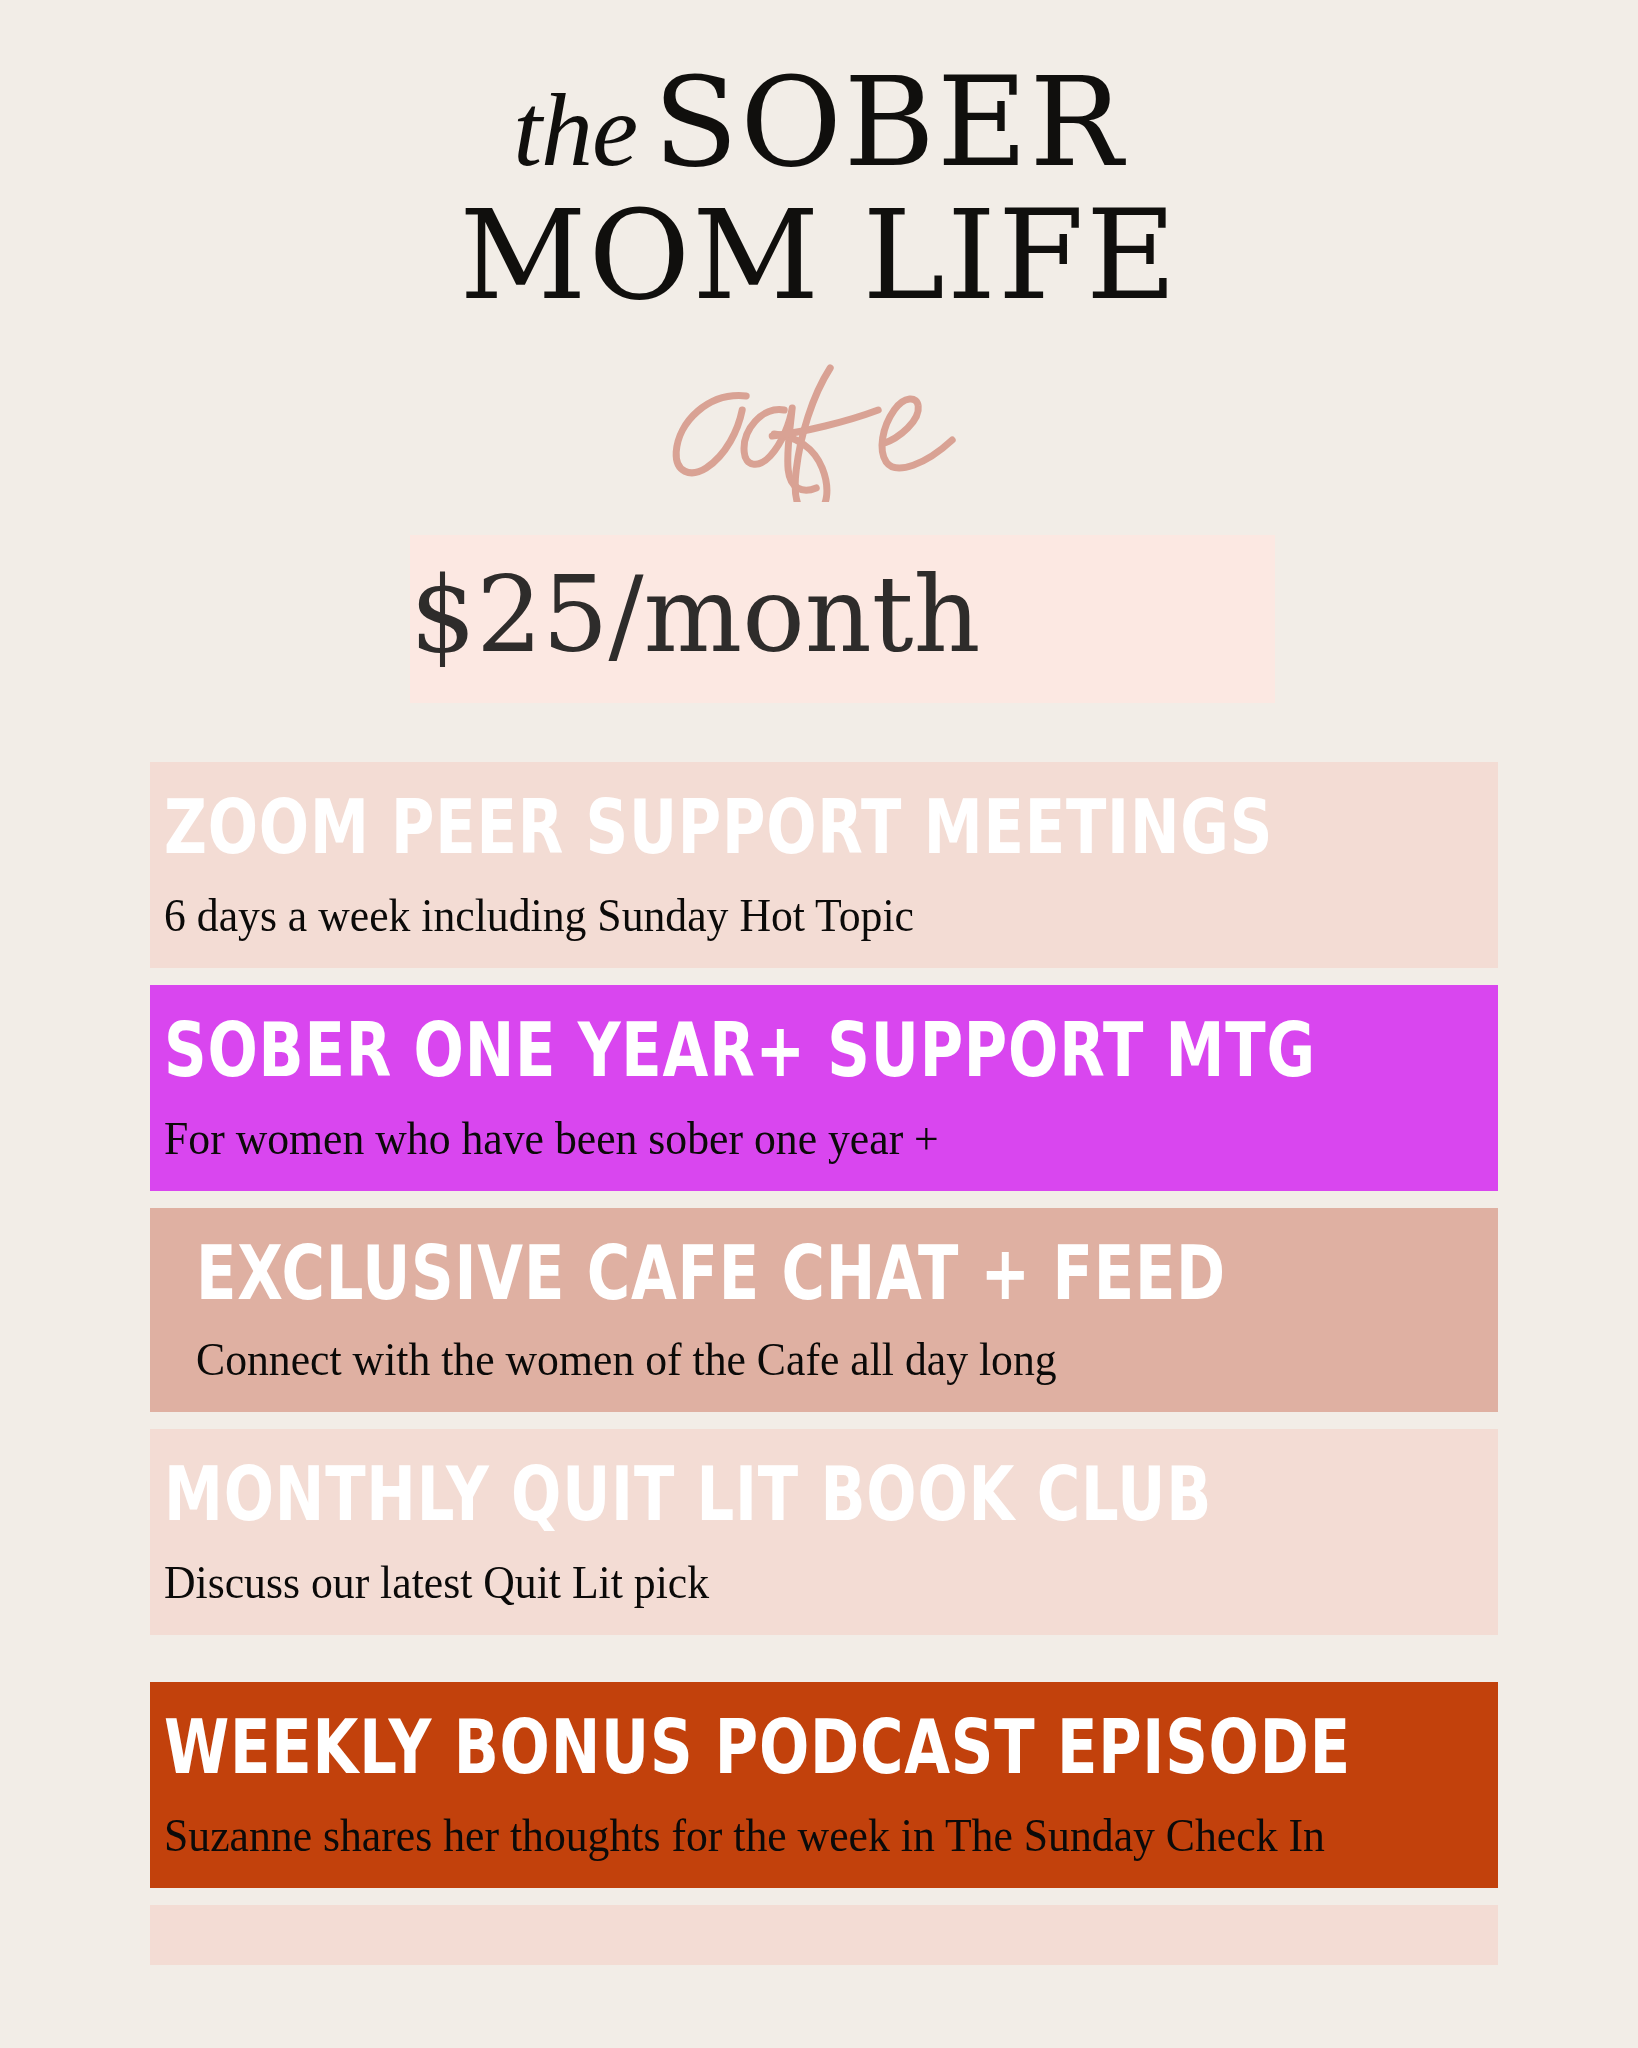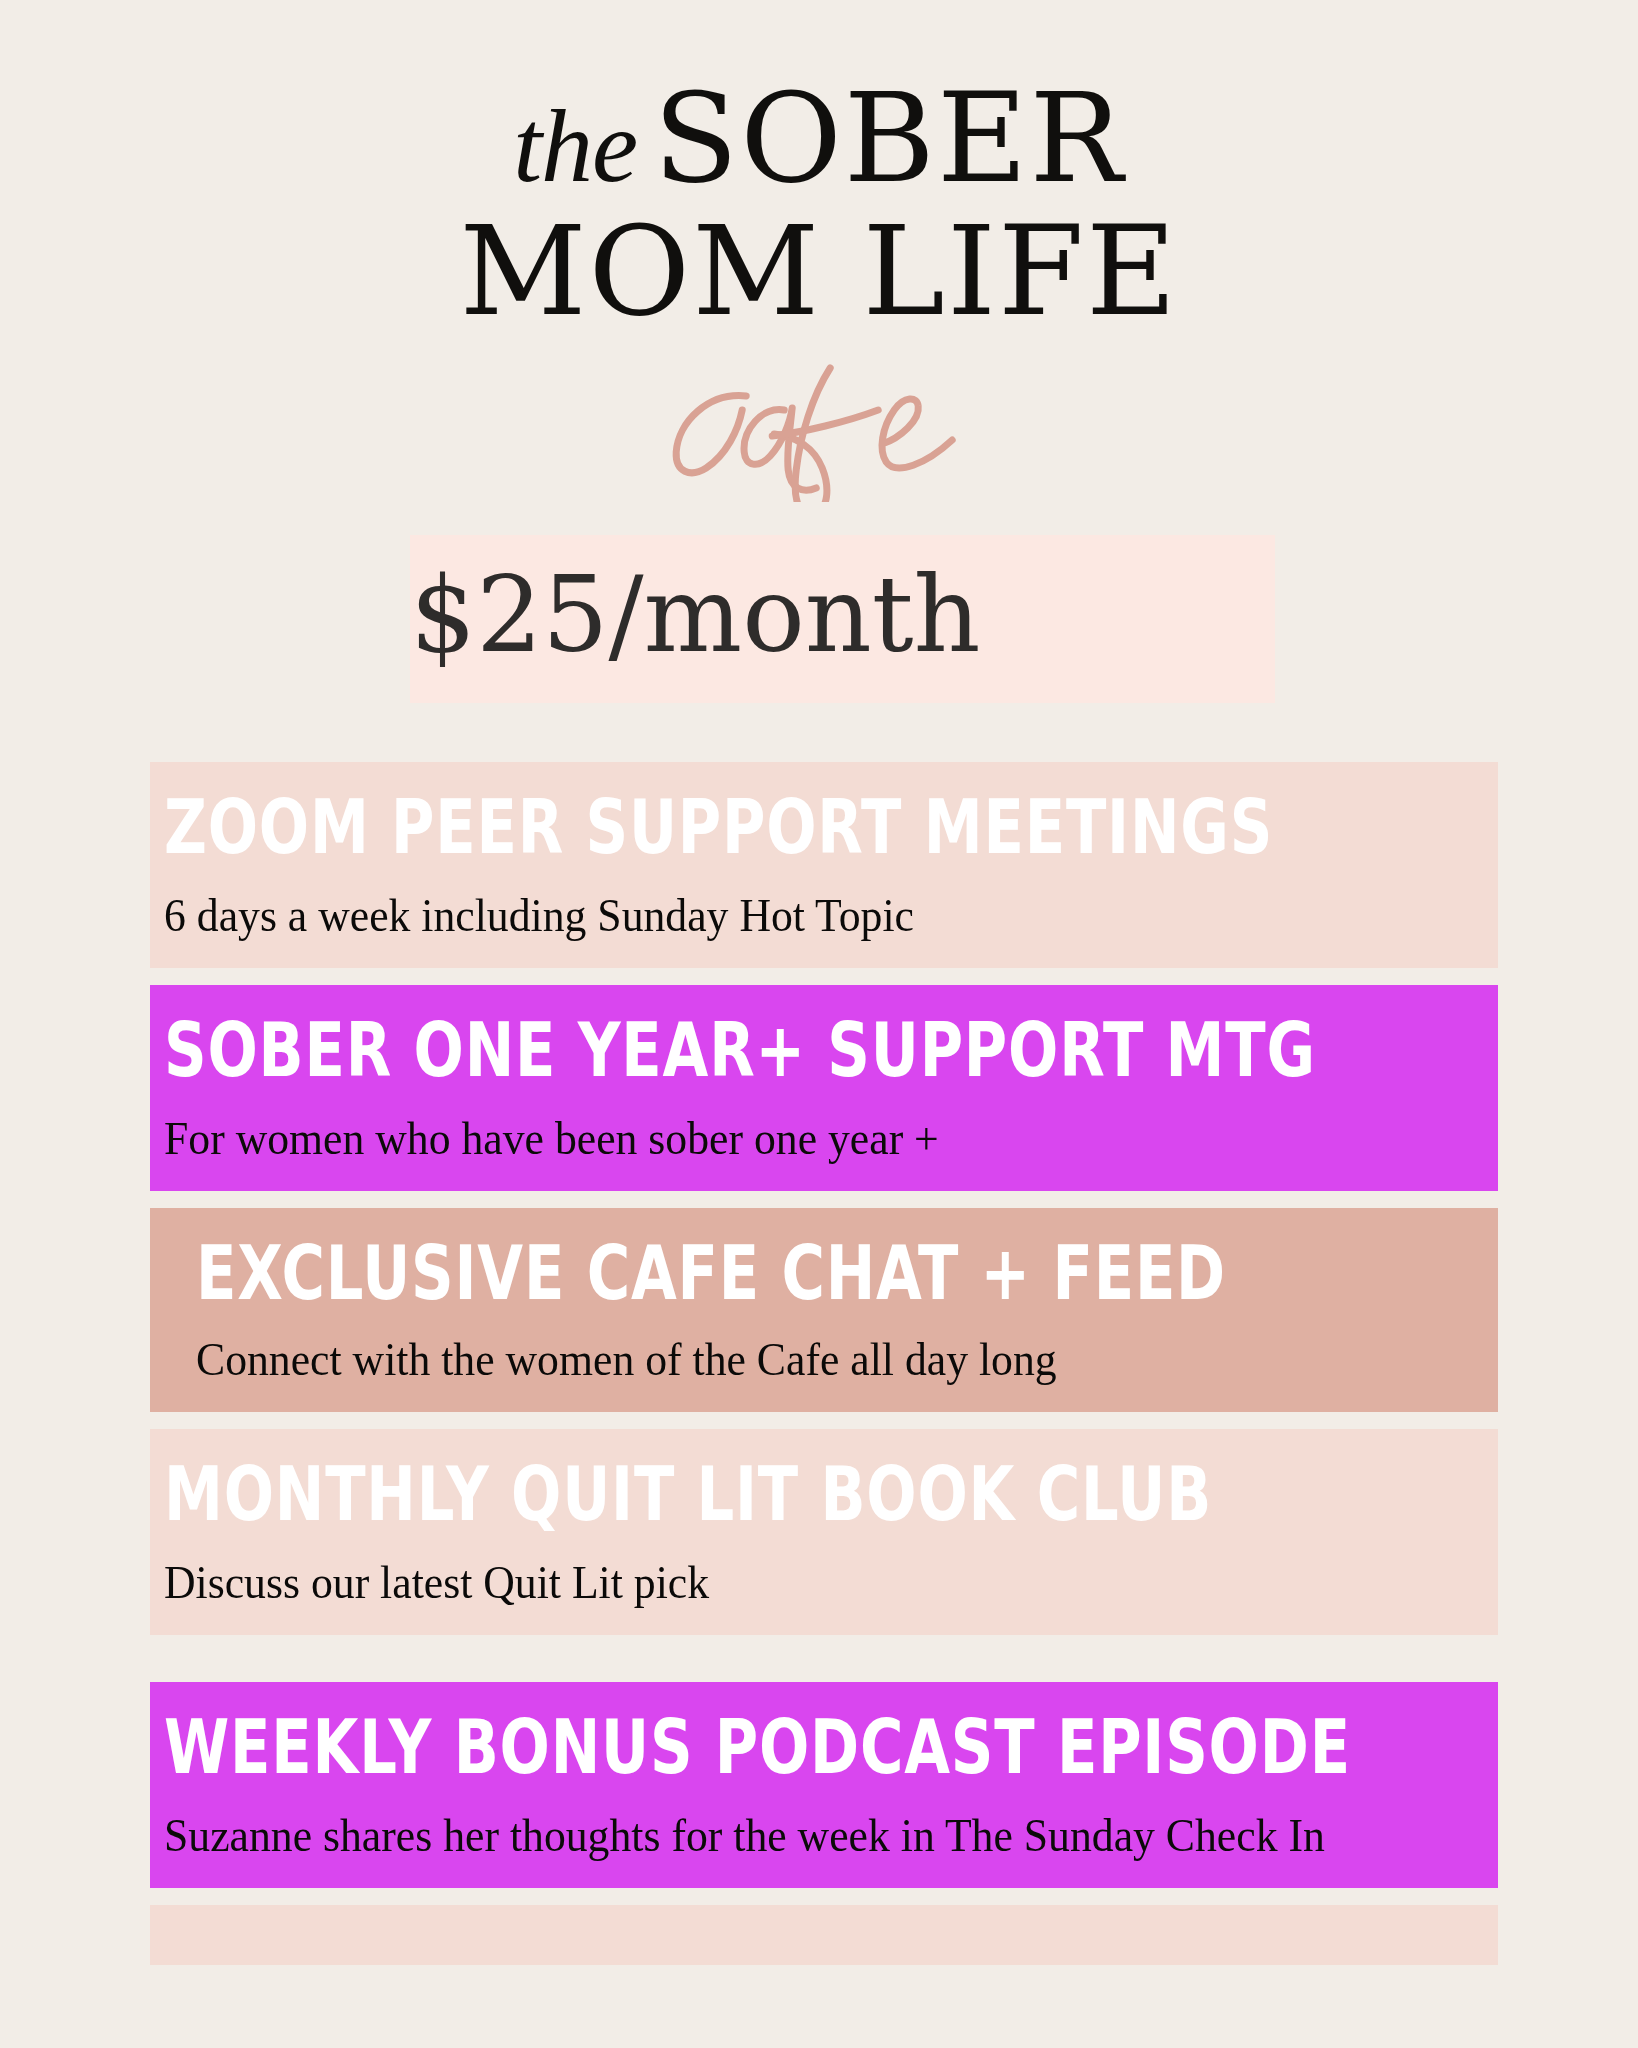--- a/index.html
+++ b/index.html
@@ -12,21 +12,21 @@
     overflow: hidden;
     background: #F2EDE7;
     font-family: "Liberation Serif", serif;
     position: relative;
   }
 
   
   .logo-block {
     position: relative;
     width: 100%;
-    padding-top: 76px;
+    padding-top: 60px;
     text-align: center;
   }
   .logo-line-1 {
     font-family: "DejaVu Serif", "Liberation Serif", serif;
     font-size: 118px;
     line-height: 1.0;
     color: #100F0D;
     letter-spacing: 1px;
     white-space: nowrap;
   }
@@ -184,20 +184,20 @@
   <div class="feature-row tight" style="background: rgb(223, 176, 162); padding-left: 46px;">
     <div class="feature-title" style="transform: scaleX(0.8);">EXCLUSIVE CAFE CHAT + FEED</div>
     <div class="feature-sub" style="transform: scaleX(0.93);">Connect with the women of the Cafe all day long</div>
   </div>
 
   <div class="feature-row" style="background: rgb(243, 220, 212);">
     <div class="feature-title" style="transform: scaleX(0.8);">MONTHLY QUIT LIT BOOK CLUB</div>
     <div class="feature-sub" style="transform: scaleX(0.93);">Discuss our latest Quit Lit pick</div>
   </div>
 
-  <div class="feature-row" style="background: #d946ef; margin-top: 47px;">
+  <div class="feature-row" style="background: #c2410c; margin-top: 47px;">
     <div class="feature-title" style="transform: scaleX(0.8);">WEEKLY BONUS PODCAST EPISODE</div>
     <div class="feature-sub" style="transform: scaleX(0.93);">Suzanne shares her thoughts for the week in The Sunday Check In</div>
   </div>
 
   <div class="feature-row partial" style="background: rgb(243, 220, 212);"></div>
 
 </div>
 
 </body></html>

